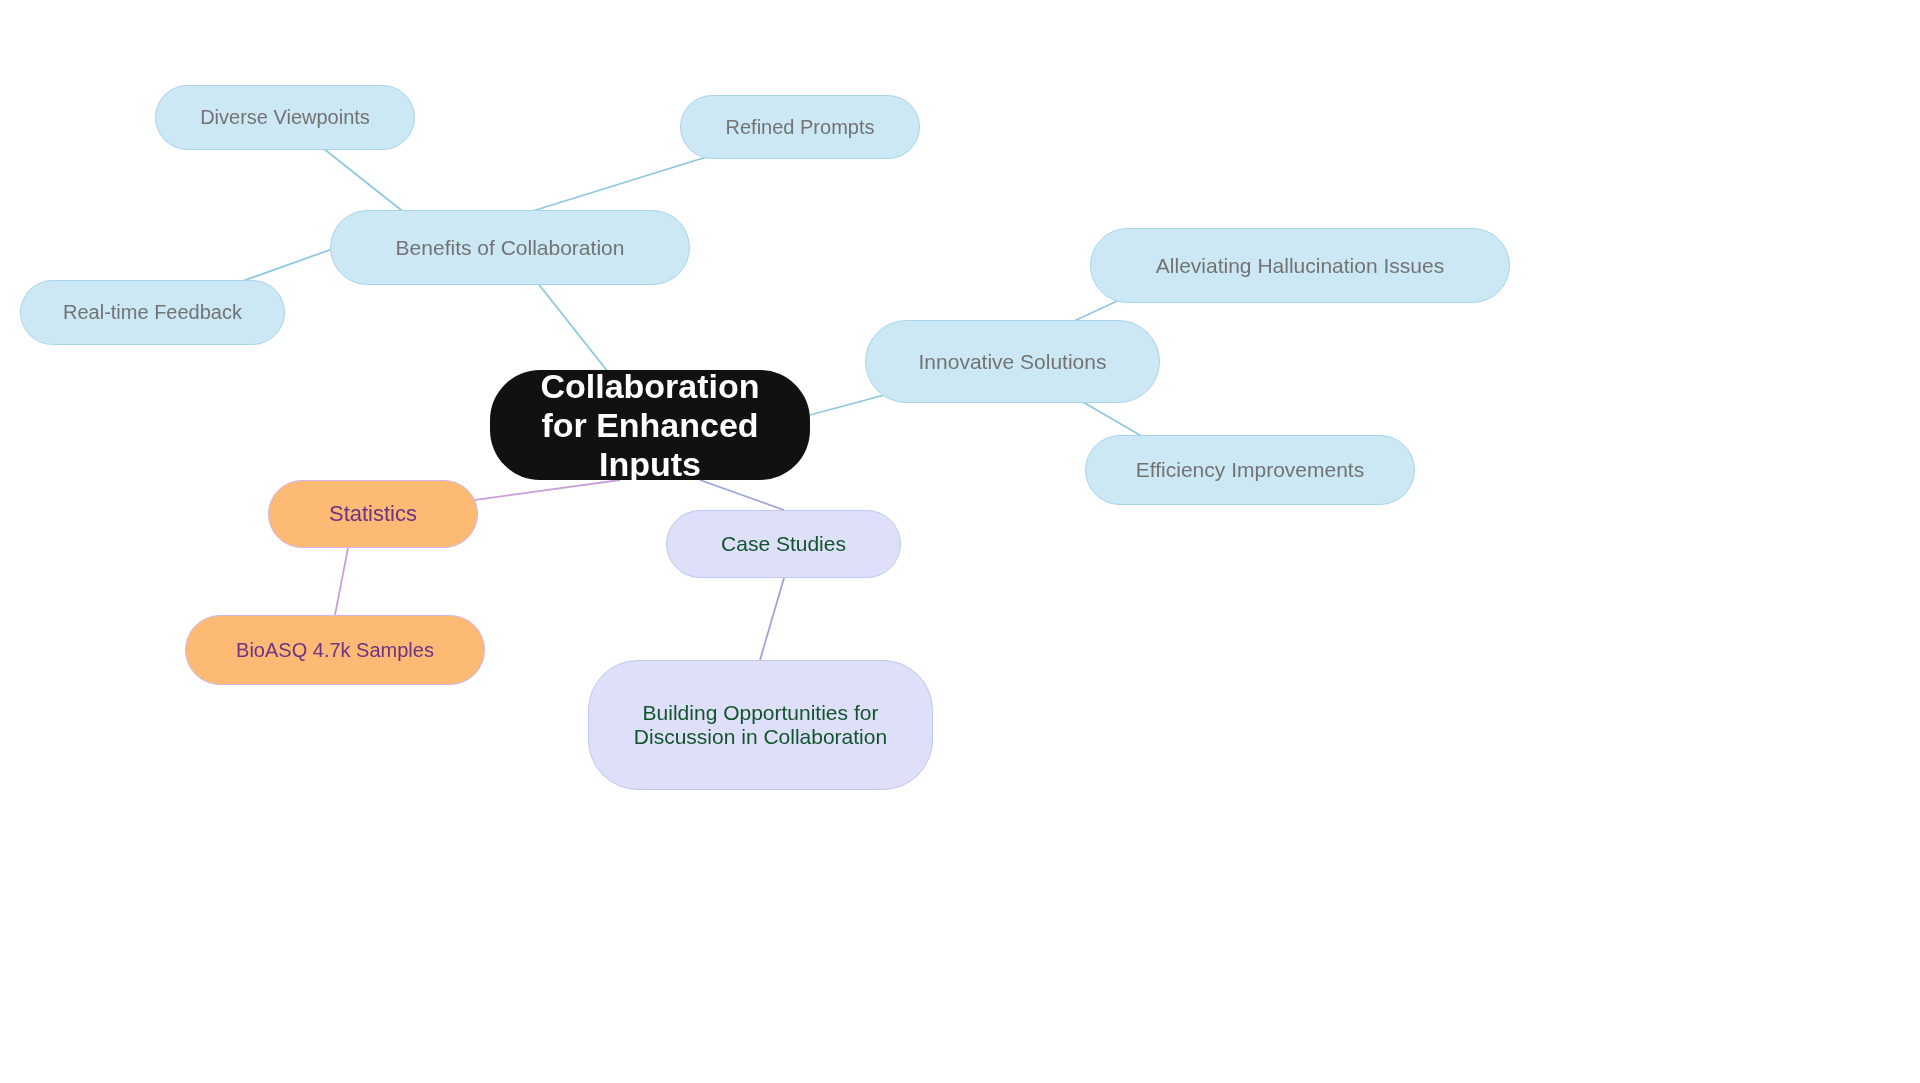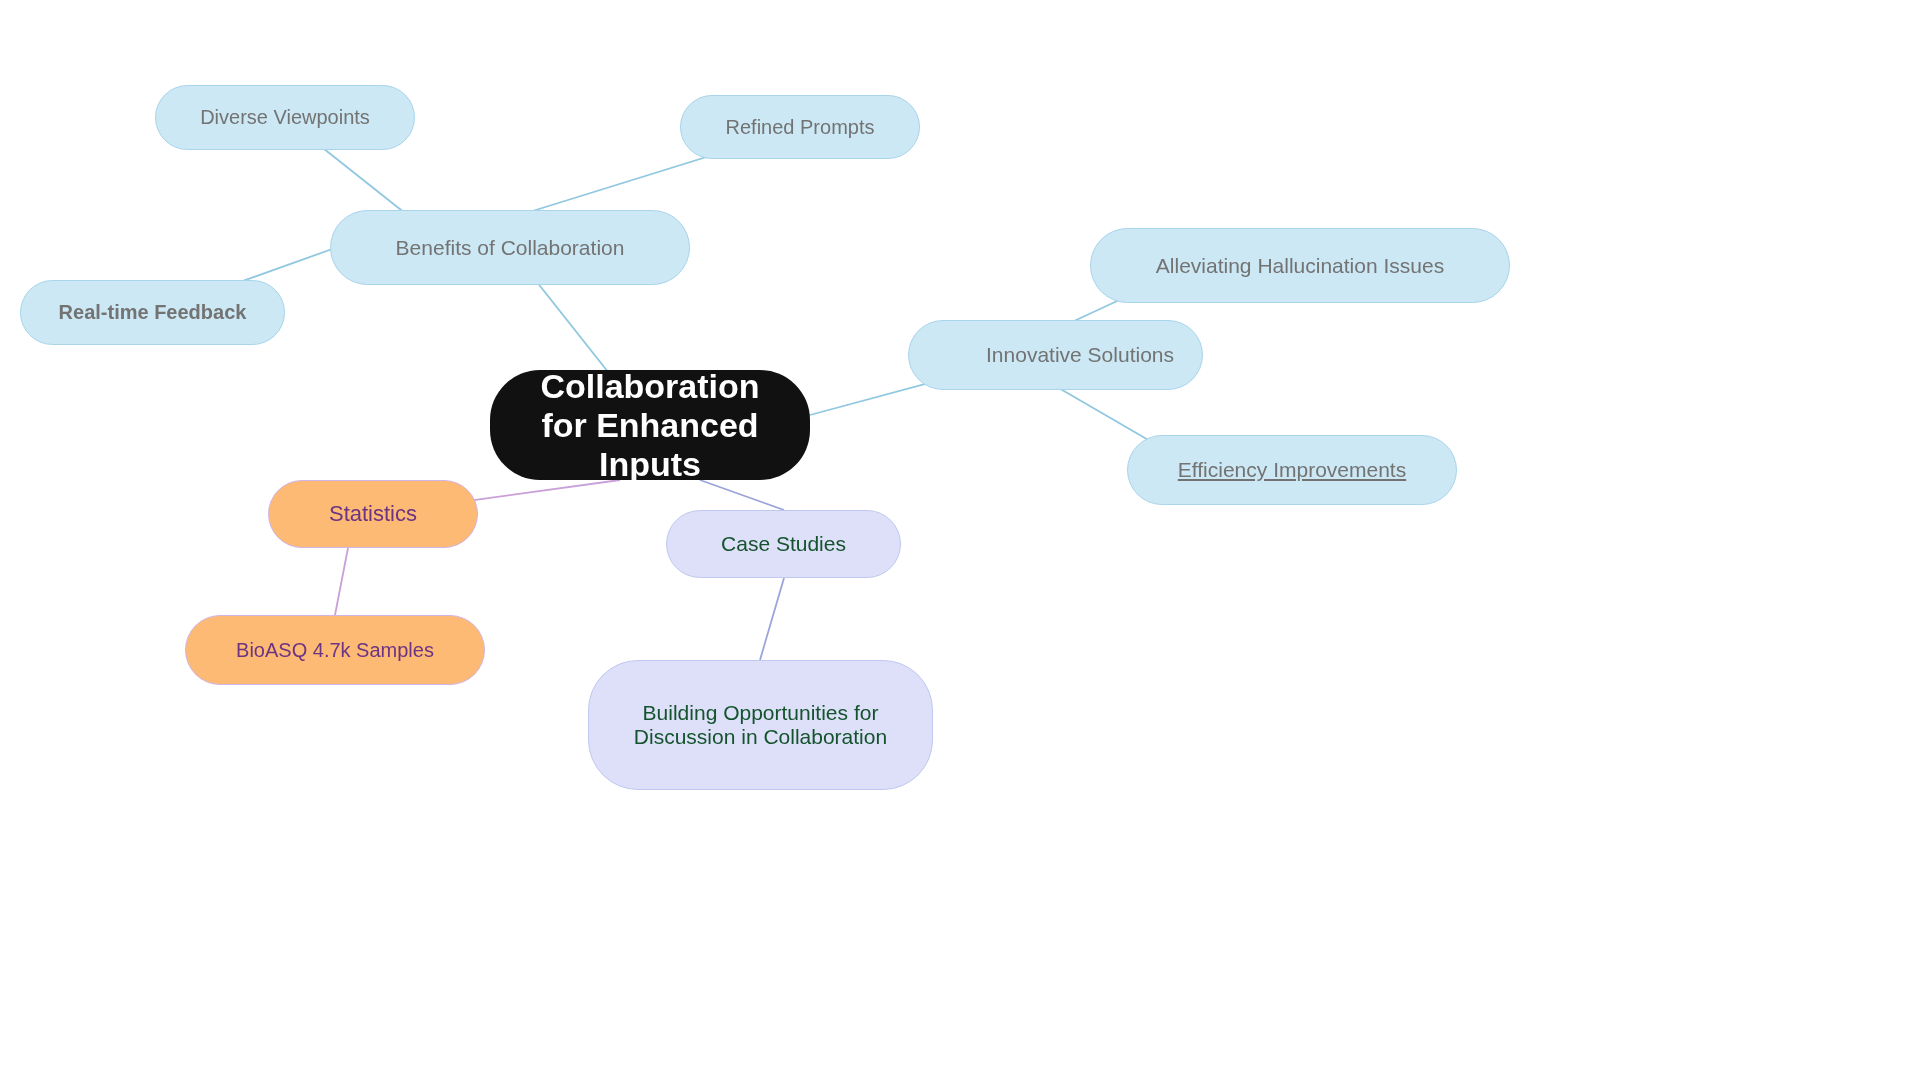--- a/index.html
+++ b/index.html
@@ -79,38 +79,35 @@
     }
     .node-benefits {
       left: 330px; top: 210px;
       width: 360px; height: 75px;
       font-size: 21px;
     }
     .node-realtime-feedback {
       left: 20px; top: 280px;
       width: 265px; height: 65px;
       font-size: 20px;
-      font-weight: bold;
     }
     .node-innovative-solutions {
-      left: 908px; top: 320px;
-      width: 295px; height: 70px;
-      font-size: 21px;
-      justify-content: flex-end;
+      left: 865px; top: 320px;
+      width: 295px; height: 83px;
+      font-size: 21px;
     }
     .node-alleviating {
       left: 1090px; top: 228px;
       width: 420px; height: 75px;
       font-size: 21px;
     }
     .node-efficiency {
-      left: 1127px; top: 435px;
+      left: 1085px; top: 435px;
       width: 330px; height: 70px;
       font-size: 21px;
-      text-decoration: underline;
     }
     .node-statistics {
       left: 268px; top: 480px;
       width: 210px; height: 68px;
       font-size: 22px;
     }
     .node-bioasq {
       left: 185px; top: 615px;
       width: 300px; height: 70px;
       font-size: 20px;

